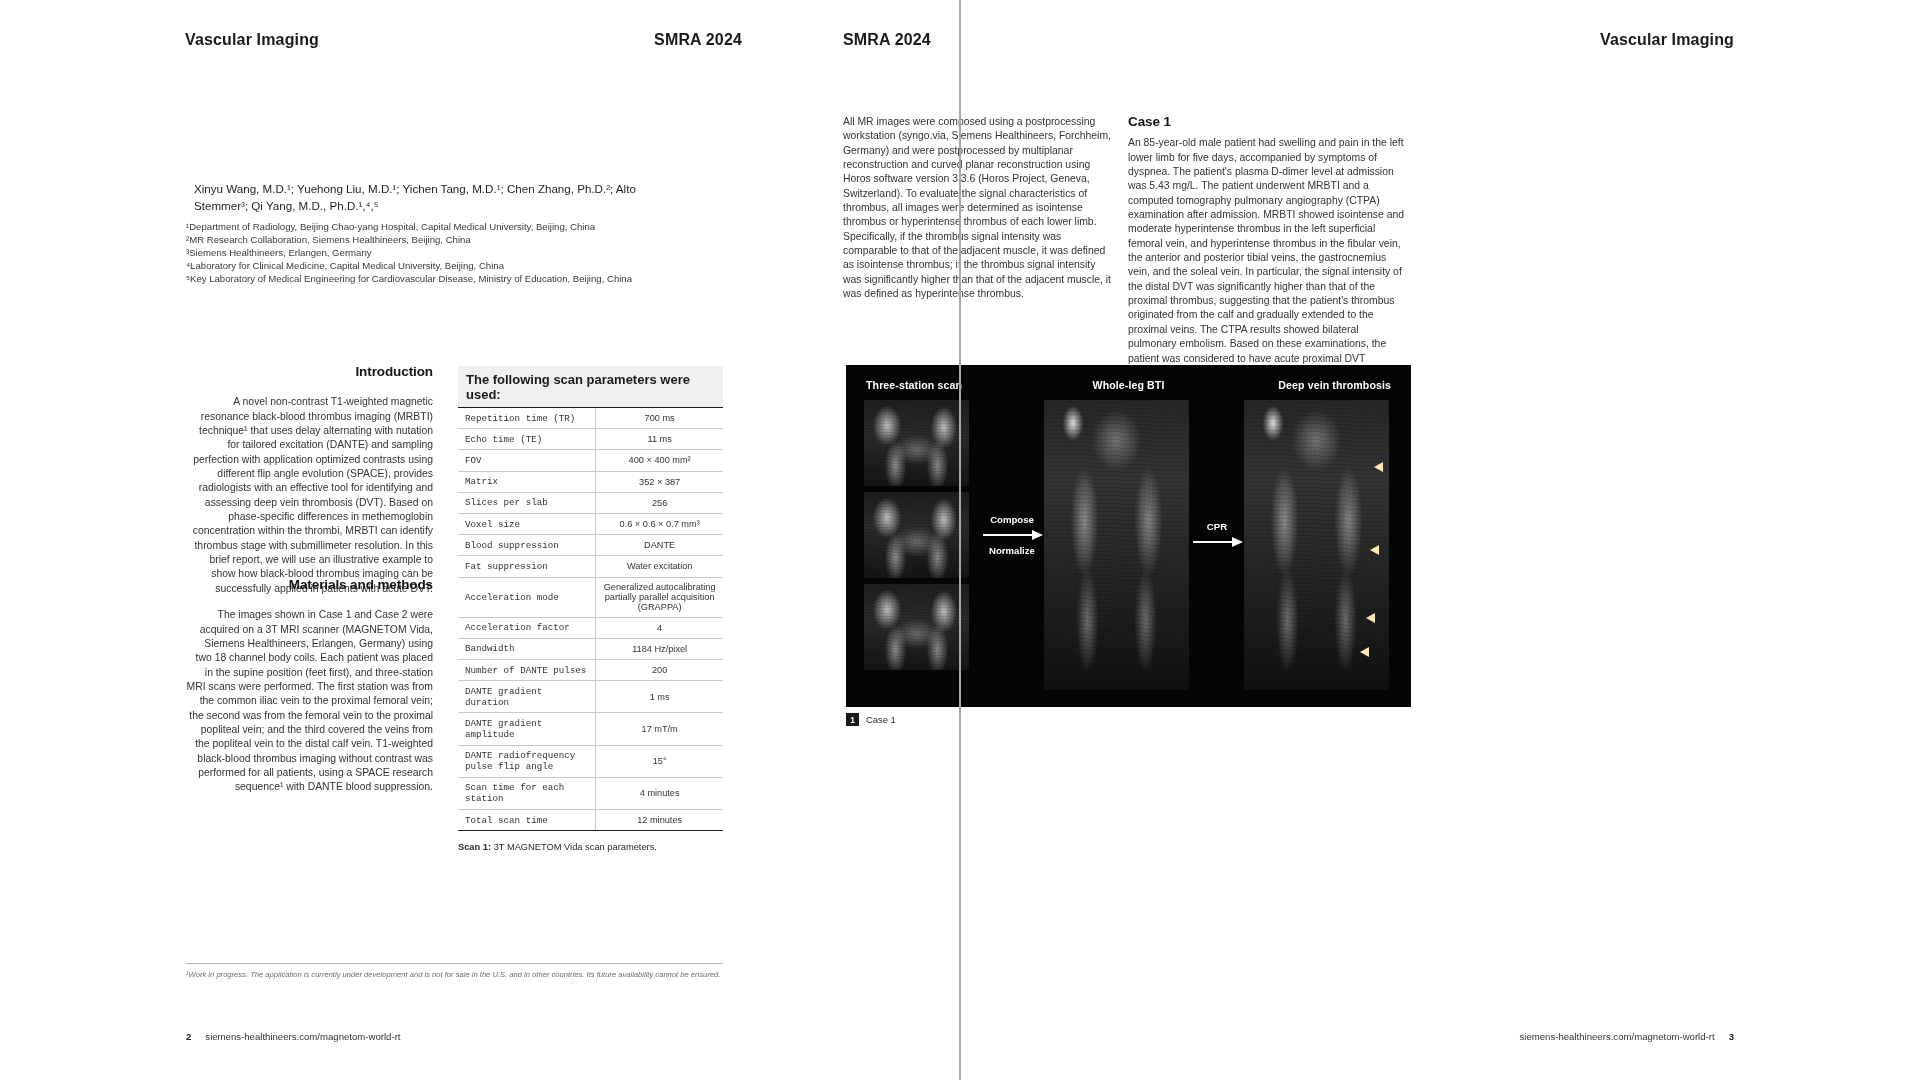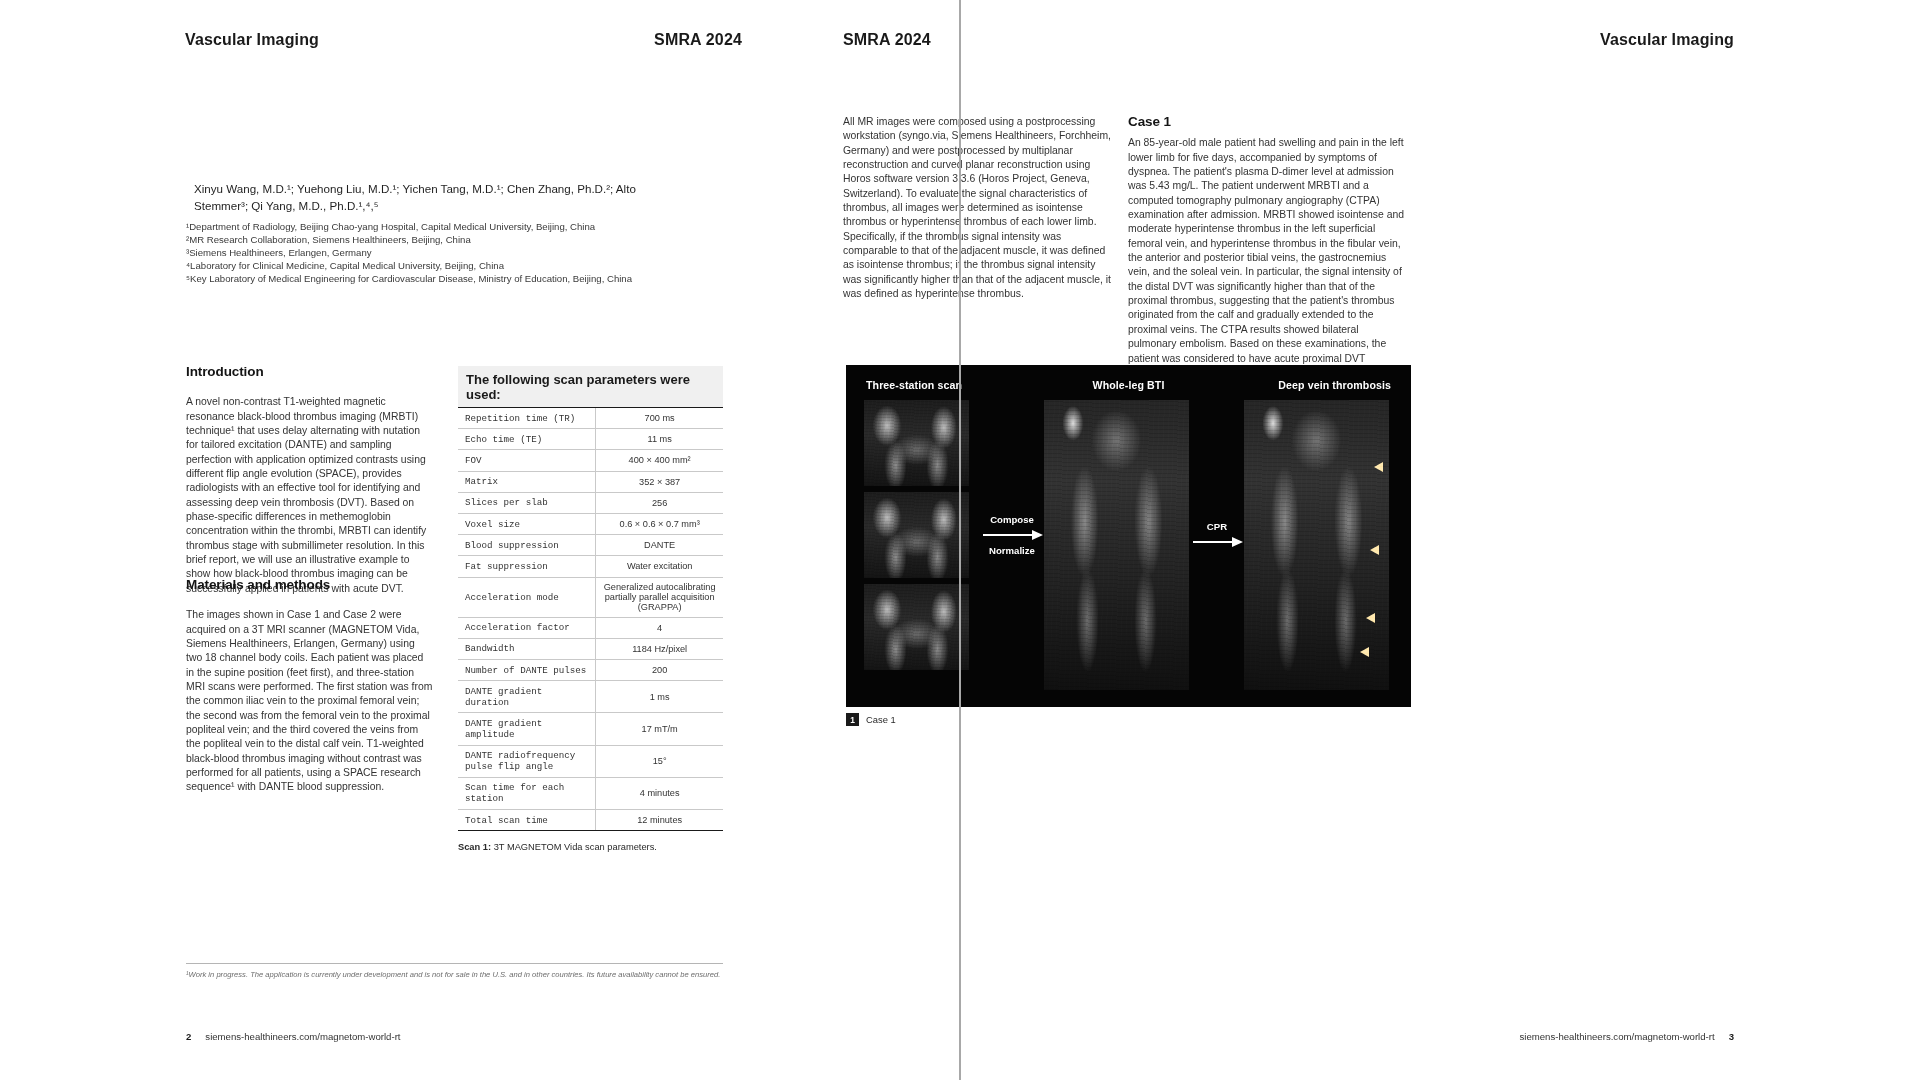--- a/index.html
+++ b/index.html
@@ -71,21 +71,21 @@
     color: #141414;
     letter-spacing: -0.1px;
   }
   .body-col {
     position: absolute;
     left: 186px;
     width: 247px;
     font-size: 10.4px;
     line-height: 14.35px;
     color: #333333;
-    text-align: left;
+    text-align: right;
   }
   #intro-block { top: 365px; }
   #mm-block    { top: 578px; }
   .body-col p  { margin-top: 16px; }
 
   
   .tbl-wrap {
     position: absolute;
     left: 458px; top: 366px;
     width: 265px;

